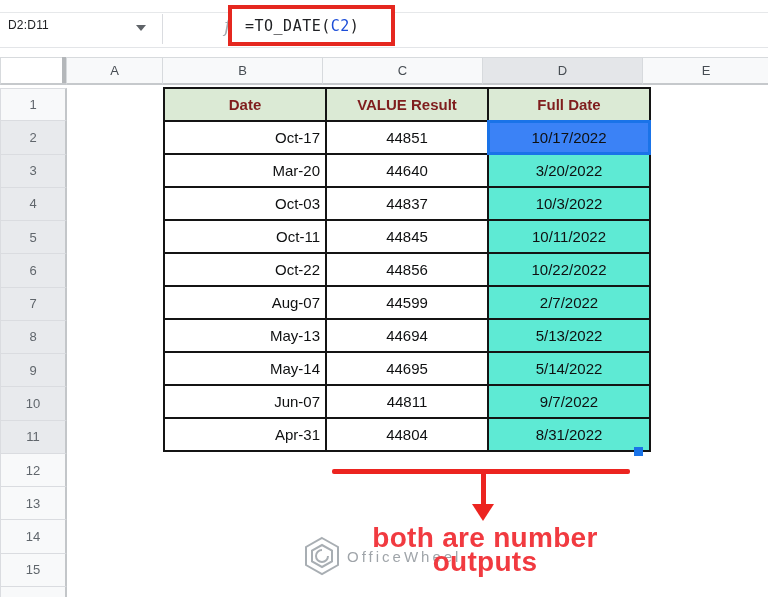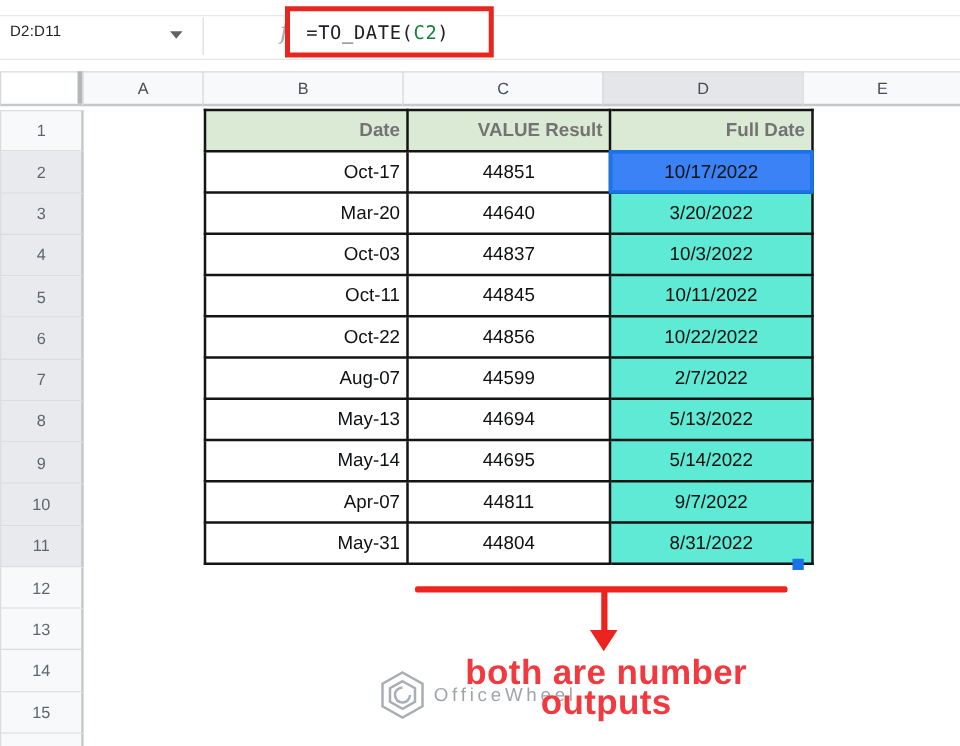--- a/index.html
+++ b/index.html
@@ -16,21 +16,21 @@
                  border-left:5px solid transparent;border-right:5px solid transparent;
                  border-top:6px solid #5f6368;}
   .tb-divider{position:absolute;left:162px;top:14px;width:1px;height:30px;background:#dadce0;}
   .fx{position:absolute;left:184px;top:14px;font-family:"DejaVu Serif",serif;font-style:italic;
       font-size:19px;color:#a6abb1;letter-spacing:1px;margin-left:40px;}
   .formula-callout{position:absolute;left:228px;top:5px;width:167px;height:41px;
                    border:4px solid #e5271f;box-sizing:border-box;display:flex;align-items:center;
                    padding-left:13px;background:#fff;}
   .formula-text{font-family:"DejaVu Sans Mono",monospace;font-size:15px;color:#202124;
                 letter-spacing:.5px;white-space:pre;}
-  .formula-text .ref{color:#15803d;}
+  .formula-text .ref{color:#1d4ed8;}
 
   
   .colhdr{position:absolute;top:57px;height:28px;box-sizing:border-box;background:#f8f9fa;
           border:1px solid #d7dadd;border-bottom:2px solid #c6c9cc;display:flex;
           align-items:center;justify-content:center;font-size:13px;color:#474d53;}
   .colhdr.corner{left:0;width:67px;background:#fff;}
   .colhdr.col-a{left:66px;width:97px;}
   .colhdr.col-b{left:162px;width:161px;}
   .colhdr.col-c{left:322px;width:161px;}
   .colhdr.col-d{left:482px;width:161px;background:#e4e6e9;}
@@ -42,21 +42,21 @@
   .rowhdr{height:33.27px;box-sizing:border-box;border:1px solid #dadce0;border-top:none;
           border-right:2px solid #c3c6c9;background:#f8f9fa;display:flex;align-items:center;
           justify-content:center;font-size:13px;color:#60666c;}
   .rowhdr:first-child{border-top:1px solid #dadce0;}
   .rowhdr.sel{background:#e8eaed;}
 
   
   .sheet-table{position:absolute;left:163px;top:87px;border-collapse:collapse;}
   .sheet-table th,.sheet-table td{border:2px solid #141414;height:31px;box-sizing:content-box;
           padding:0 5px;font-size:15px;white-space:nowrap;}
-  .sheet-table th{width:150px;background:#dbead5;color:#737373;font-weight:bold;text-align:right;}
+  .sheet-table th{width:150px;background:#dbead5;color:#7f1d1d;font-weight:bold;text-align:center;}
   .sheet-table td{color:#0f1011;background:#fff;}
   .sheet-table td.c-date{text-align:right;}
   .sheet-table td.c-val,.sheet-table td.c-full{text-align:center;}
   .sheet-table td.c-full{background:#5eead4;}
   .sheet-table td.active{background:#3b82f6;outline:3px solid #1a73e8;outline-offset:-2px;}
   .fill-handle{position:absolute;left:634px;top:447px;width:9px;height:9px;background:#1a73e8;}
 
   
   .ann-hline{position:absolute;left:332px;top:469px;width:298px;height:5px;background:#ec2420;border-radius:2px;}
   .ann-vline{position:absolute;left:481px;top:472px;width:5px;height:33px;background:#ec2420;}
@@ -158,26 +158,26 @@
         <td class="c-date">May-13</td>
         <td class="c-val">44694</td>
         <td class="c-full">5/13/2022</td>
       </tr>
       <tr>
         <td class="c-date">May-14</td>
         <td class="c-val">44695</td>
         <td class="c-full">5/14/2022</td>
       </tr>
       <tr>
-        <td class="c-date">Apr-07</td>
+        <td class="c-date">Jun-07</td>
         <td class="c-val">44811</td>
         <td class="c-full">9/7/2022</td>
       </tr>
       <tr>
-        <td class="c-date">May-31</td>
+        <td class="c-date">Apr-31</td>
         <td class="c-val">44804</td>
         <td class="c-full">8/31/2022</td>
       </tr>
     </tbody>
   </table>
   <div class="fill-handle"></div>
 
   <div class="ann-hline"></div>
   <div class="ann-vline"></div>
   <div class="ann-arrowhead"></div>

